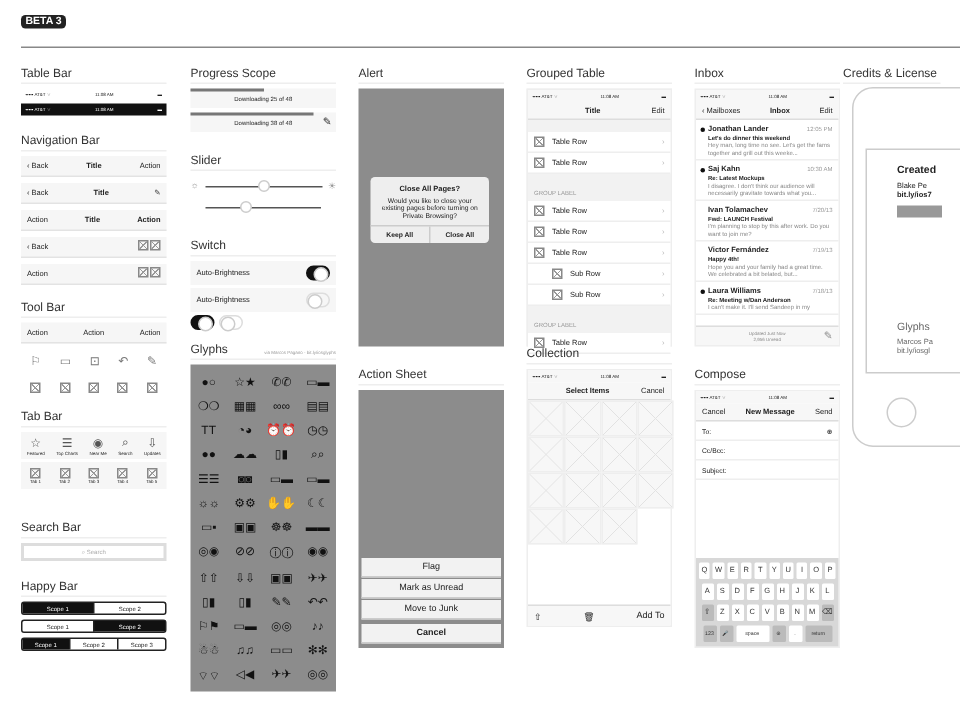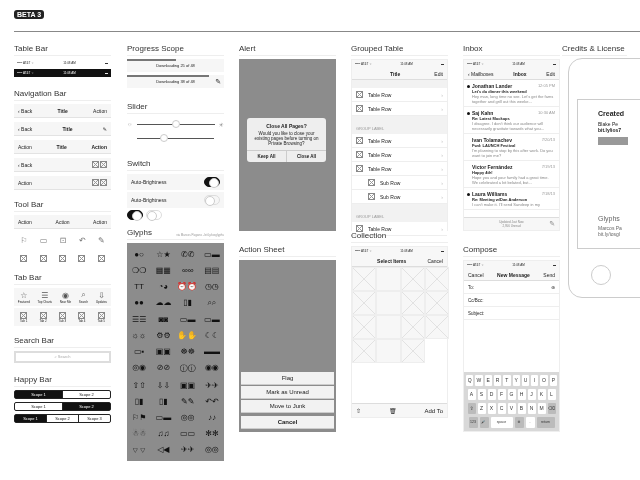--- a/index.html
+++ b/index.html
@@ -167,21 +167,21 @@
     <div>
         <i class="ph"></i>
         <span>Tab 4</span>
       </div>
     <div>
         <i class="ph"></i>
         <span>Tab 5</span>
       </div>
   </div>
 
-  <div class="h" style="margin-top:10px">Search Bar</div>
+  <div class="h" style="margin-top:21px">Search Bar</div>
   <div class="search">⌕ Search</div>
 
   <div class="h" style="margin-top:12px">Happy Bar</div>
   <div class="scope">
       <div class="on">Scope 1</div>
       <div>Scope 2</div>
     </div>
   <div class="scope">
       <div>Scope 1</div>
       <div class="on">Scope 2</div>

